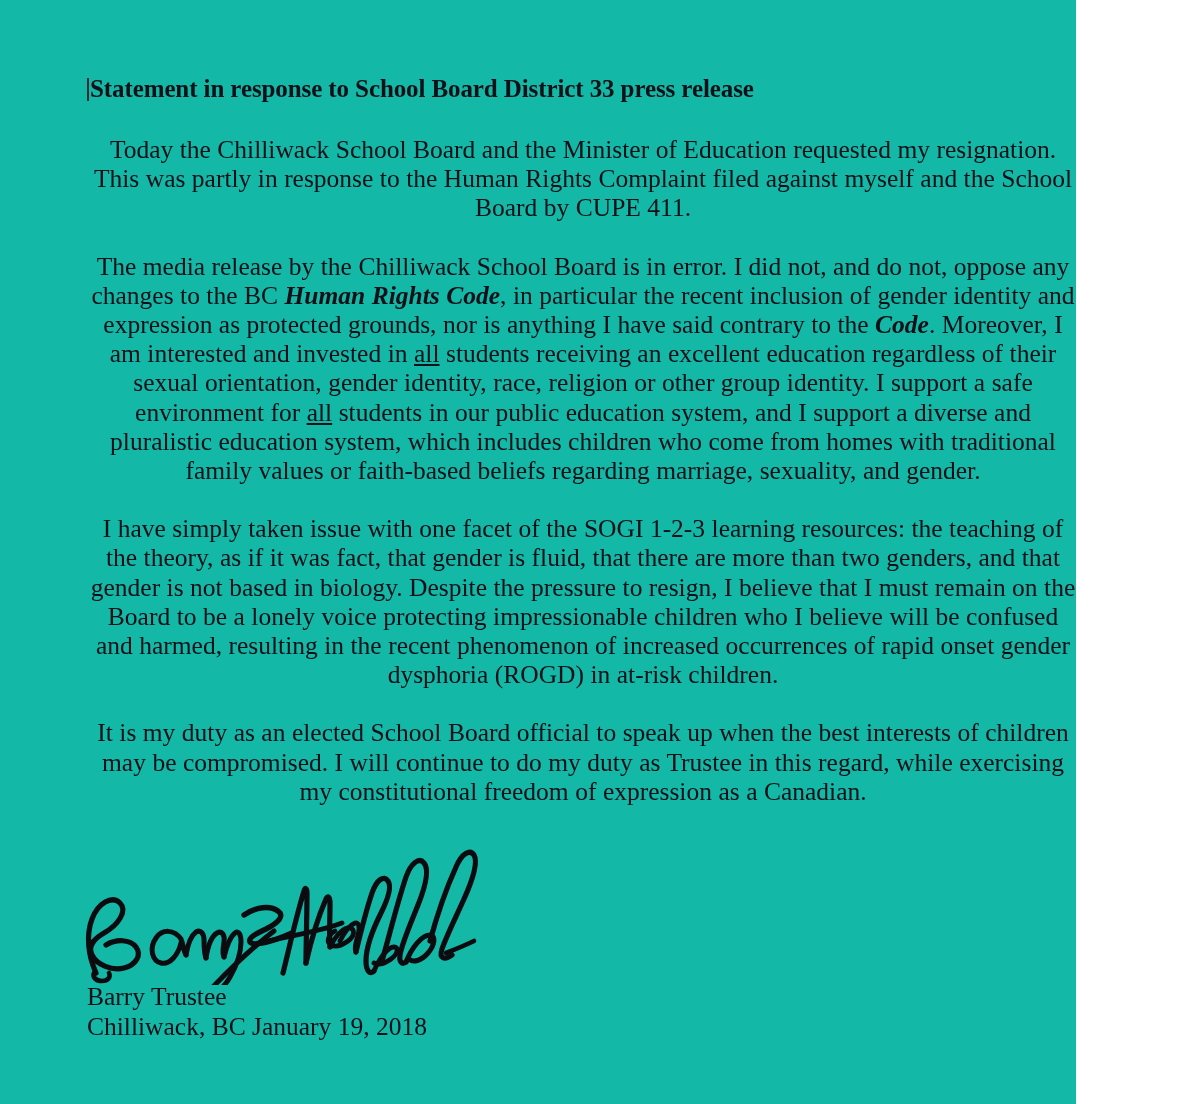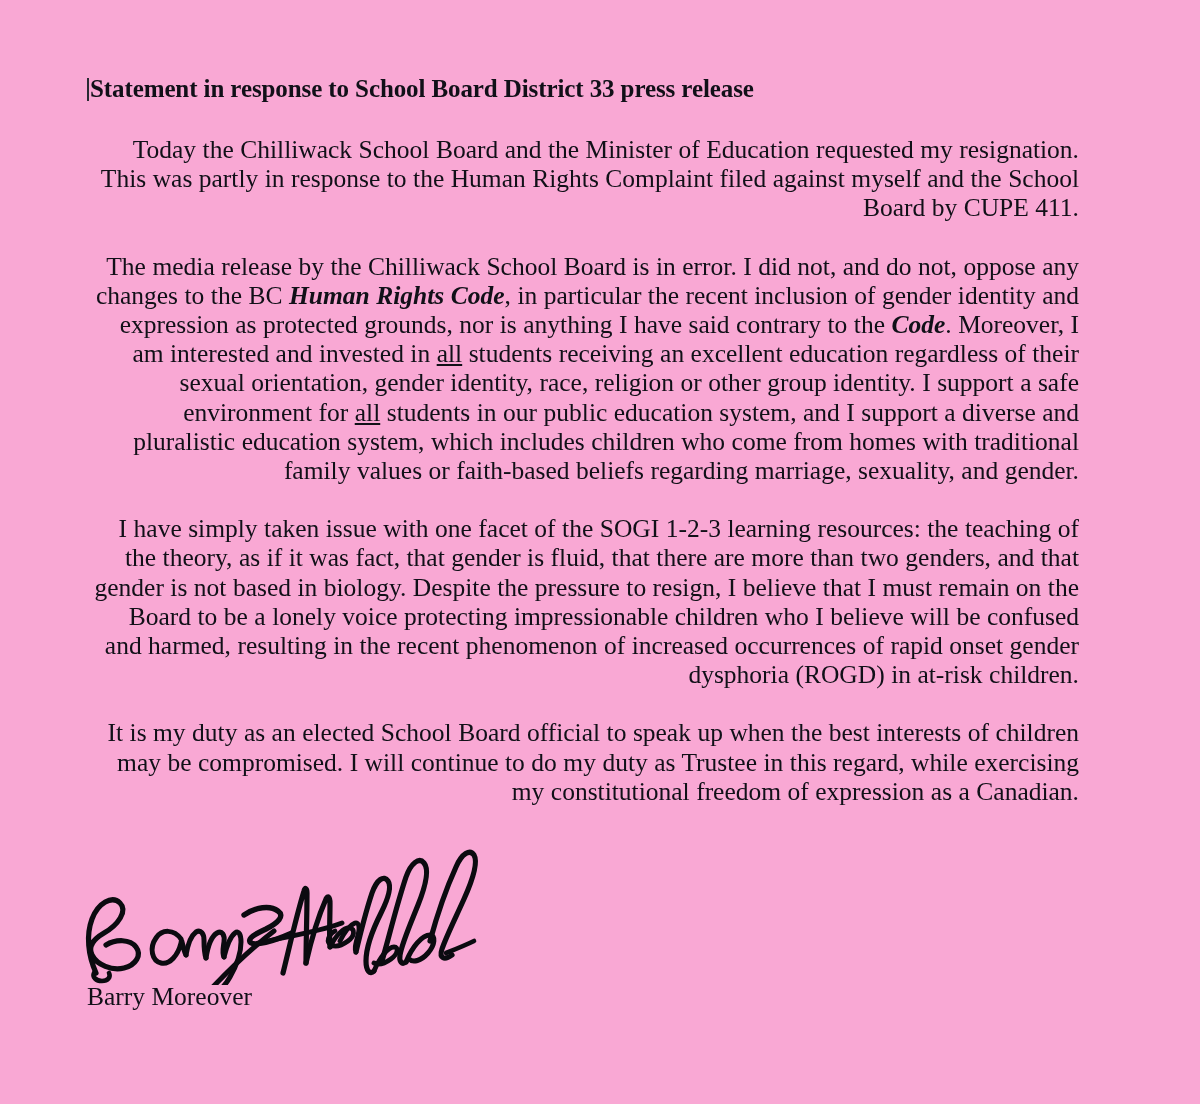--- a/index.html
+++ b/index.html
@@ -14,23 +14,23 @@
     position: relative;
     overflow: hidden;
     font-family: "Liberation Serif", "DejaVu Serif", serif;
     color: #111018;
     -webkit-font-smoothing: antialiased;
   }
 
   .page {
     position: absolute;
     left: 0; top: 0;
-    width: 1200px;
+    width: 1076px;
     height: 1104px;
-    background: #f9a8d4;
+    background: #14b8a6;
   }
 
   .doc-body {
     position: absolute;
     left: 87px;
     top: 74px;
     width: 992px;
   }
 
   
@@ -49,21 +49,21 @@
     line-height: 30px;
     letter-spacing: -0.1px;
     margin: 0 0 31px 0;
     white-space: nowrap;
   }
 
   .para {
     font-size: 25.5px;
     line-height: 29.2px;
     margin: 0 0 29px 0;
-    text-align: right;
+    text-align: center;
     word-spacing: 0.1px;
   }
   .para:last-of-type { margin-bottom: 12px; }
 
   .it { font-style: italic; font-weight: bold; }
   .ul { text-decoration: underline; text-underline-offset: 2px; }
 
   
   .signature-wrap {
     position: absolute;
@@ -142,16 +142,17 @@
 
         <path d="M328 167 C334 152 344 140 352 140 C358 140 357 150 350 158 C343 166 335 168 331 164" stroke-width="5"></path>
         <path d="M352 146 C358 124 368 94 378 72 C384 58 392 54 396 60 C400 67 395 84 386 104 C377 124 368 142 364 154 C361 163 366 166 374 160" stroke-width="5.2"></path>
 
         <path d="M368 158 C378 154 388 150 396 146" stroke-width="4.6"></path>
       </g>
     </svg>
   </div>
 
   <div class="sign-off">
-    <div>Barry Moreover</div>
+    <div>Barry Trustee</div>
+    <div>Chilliwack, BC January 19, 2018</div>
   </div>
 
 </div>
 
 </body></html>

